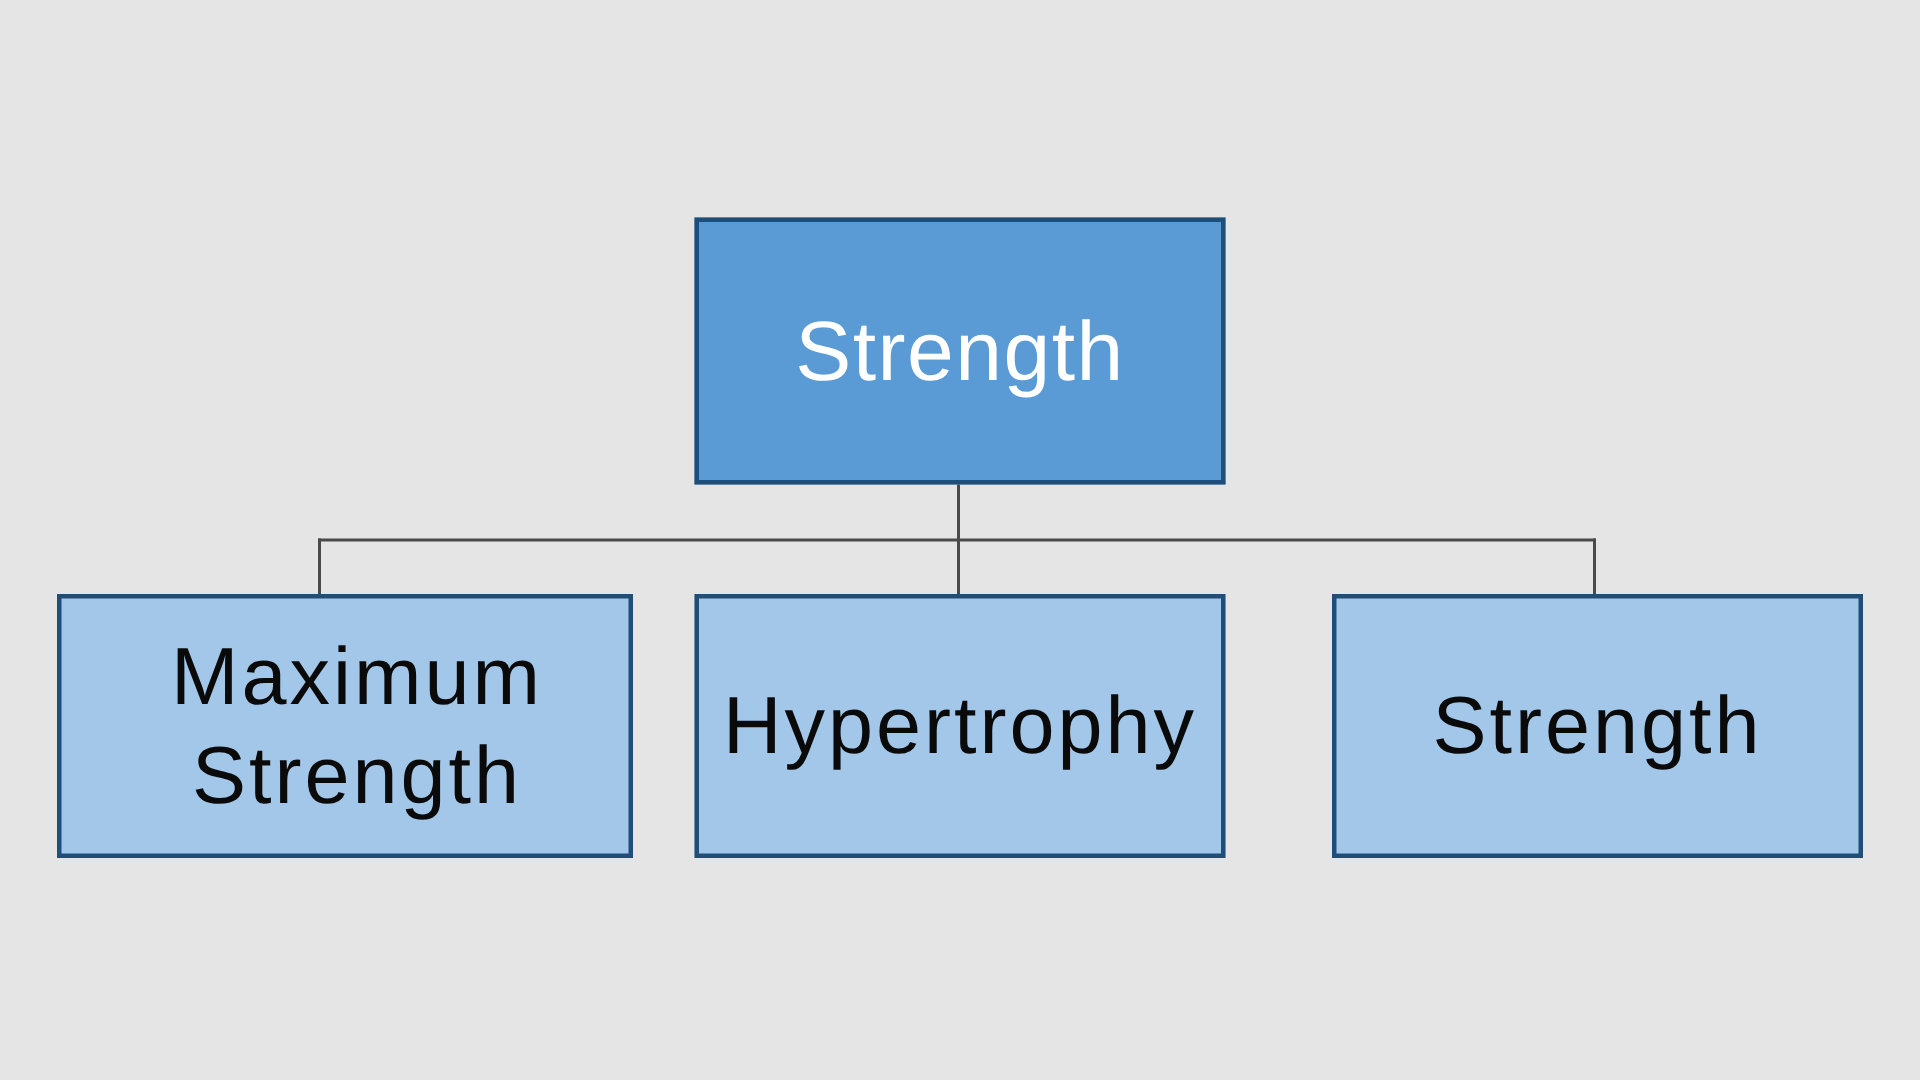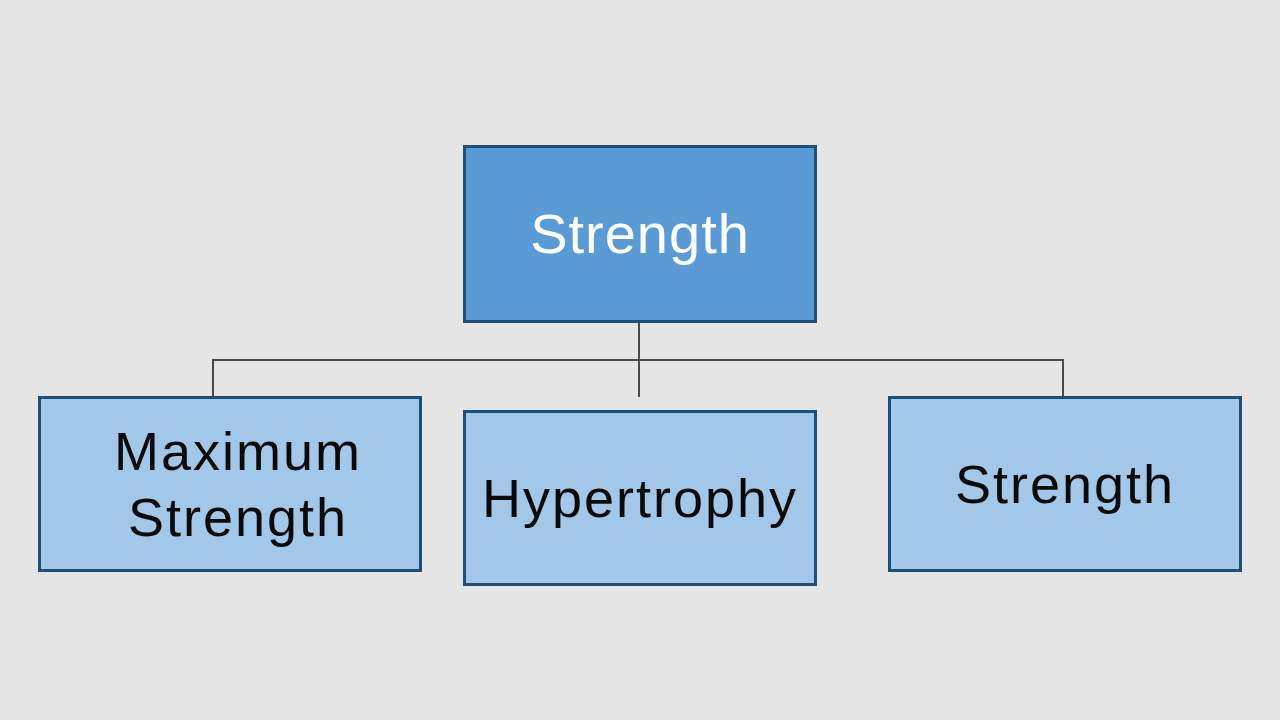--- a/index.html
+++ b/index.html
@@ -46,21 +46,21 @@
   .label-line { display: block; }
   .conn {
     position: absolute;
     background: var(--connector, #4A4A4A);
   }
   .conn.v { width: 2px; }
   .conn.h { height: 2px; }
   
   #node-root   { left: 463px; top: 145px; width: 354px; height: 178px; }
   #node-left   { left: 38px;  top: 396px; width: 384px; height: 176px; padding-left: 16px; }
-  #node-mid    { left: 463px; top: 410px; width: 354px; height: 176px; }
+  #node-mid    { left: 463px; top: 396px; width: 354px; height: 176px; }
   #node-right  { left: 888px; top: 396px; width: 354px; height: 176px; }
   #conn-stem   { left: 638px; top: 323px; height: 38px; }
   #conn-rail   { left: 212px; top: 359px; width: 852px; }
   #conn-drop-l { left: 212px; top: 359px; height: 38px; }
   #conn-drop-m { left: 638px; top: 359px; height: 38px; }
   #conn-drop-r { left: 1062px; top: 359px; height: 38px; }
 </style>
 </head>
 <body>
 

